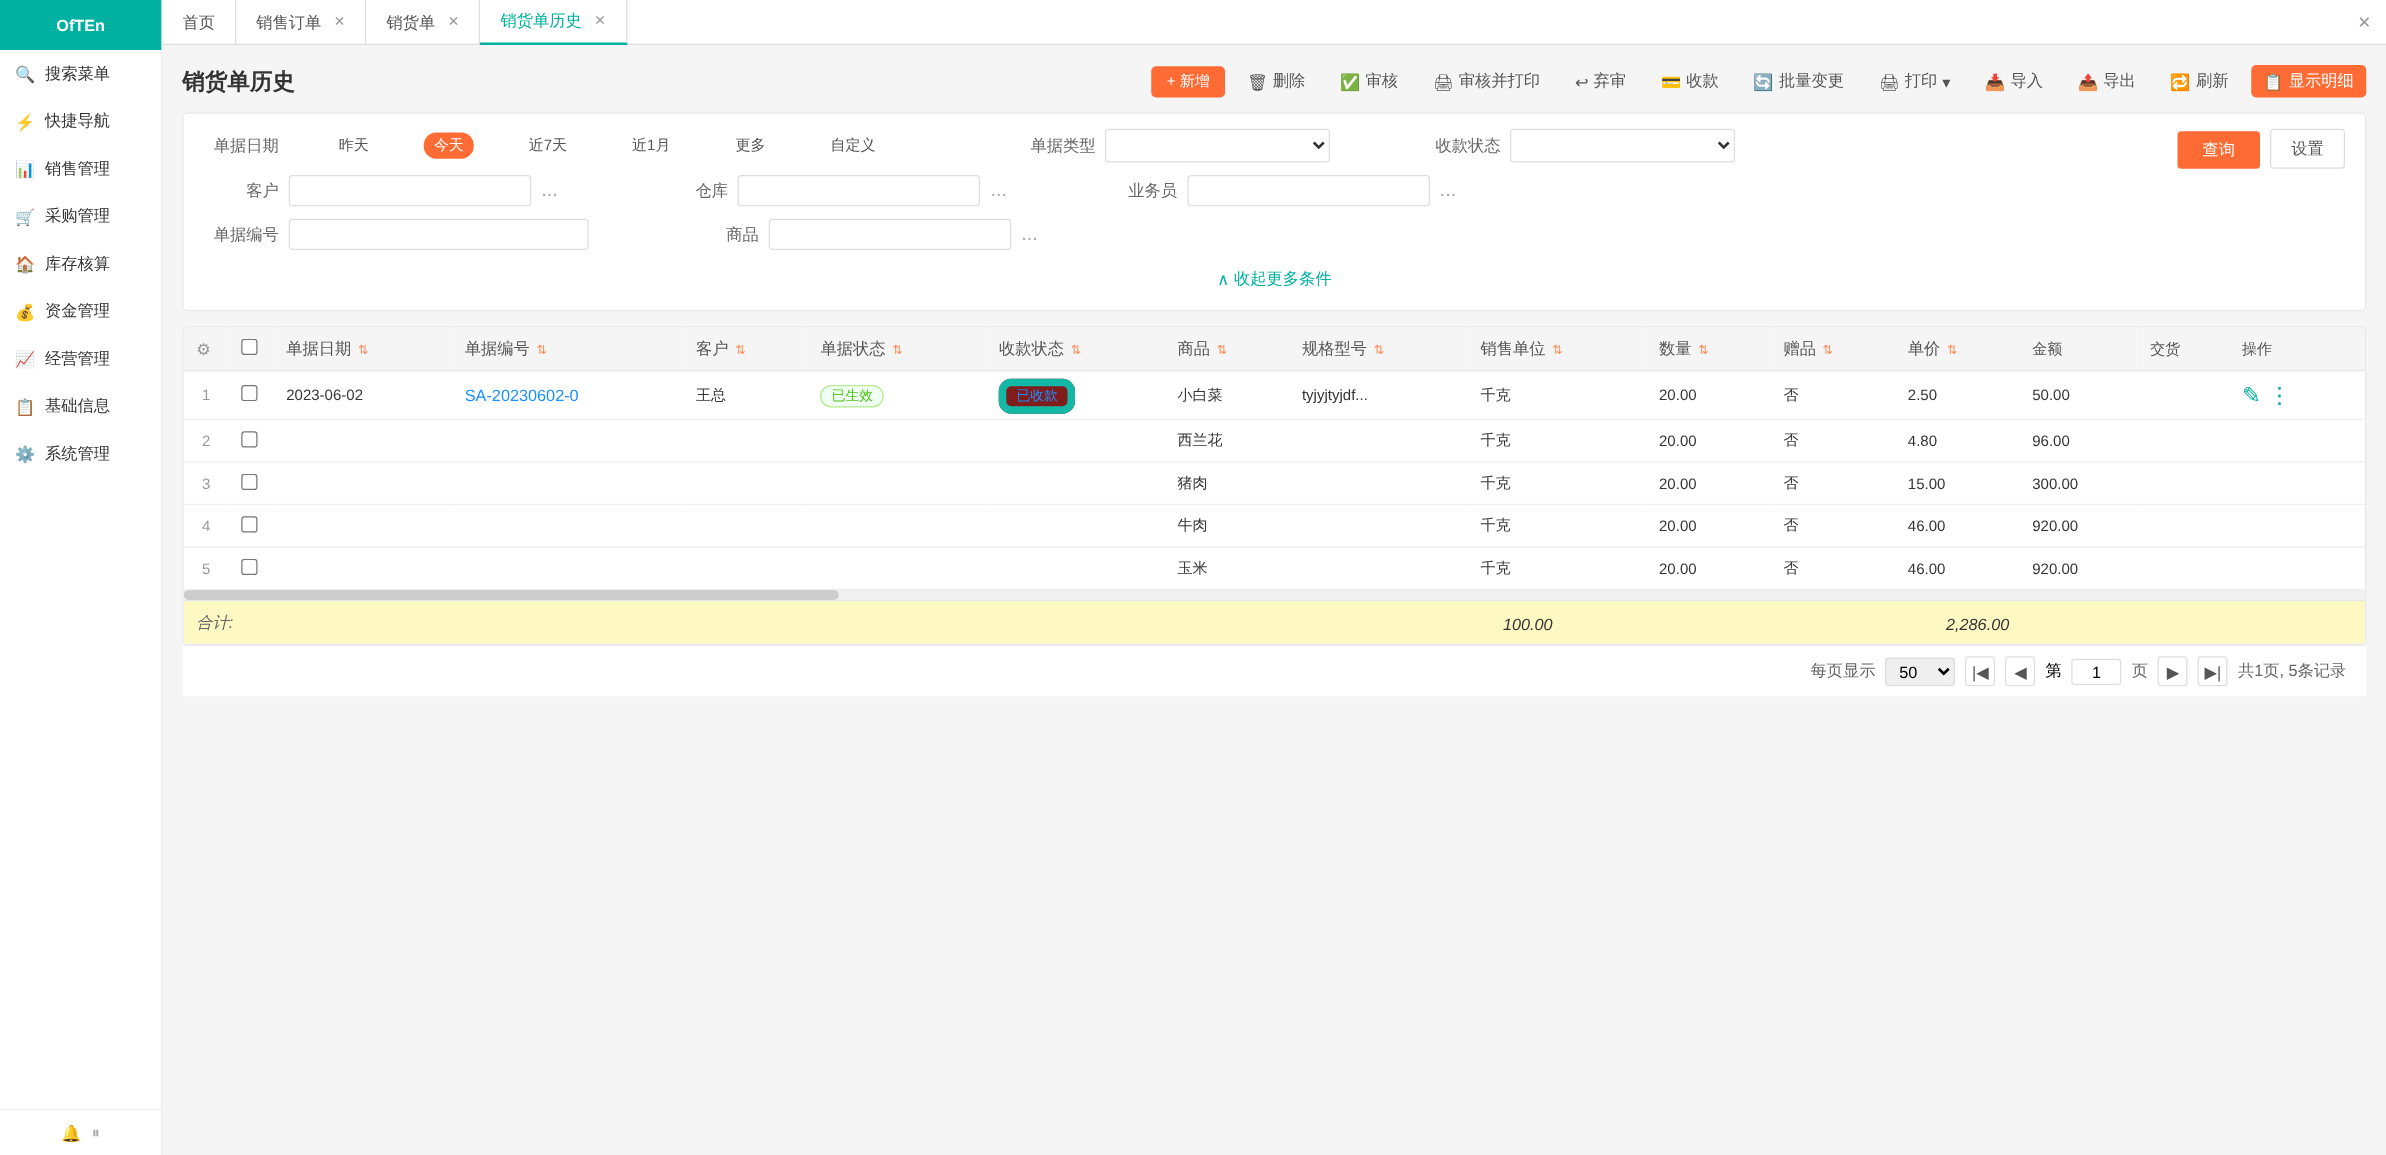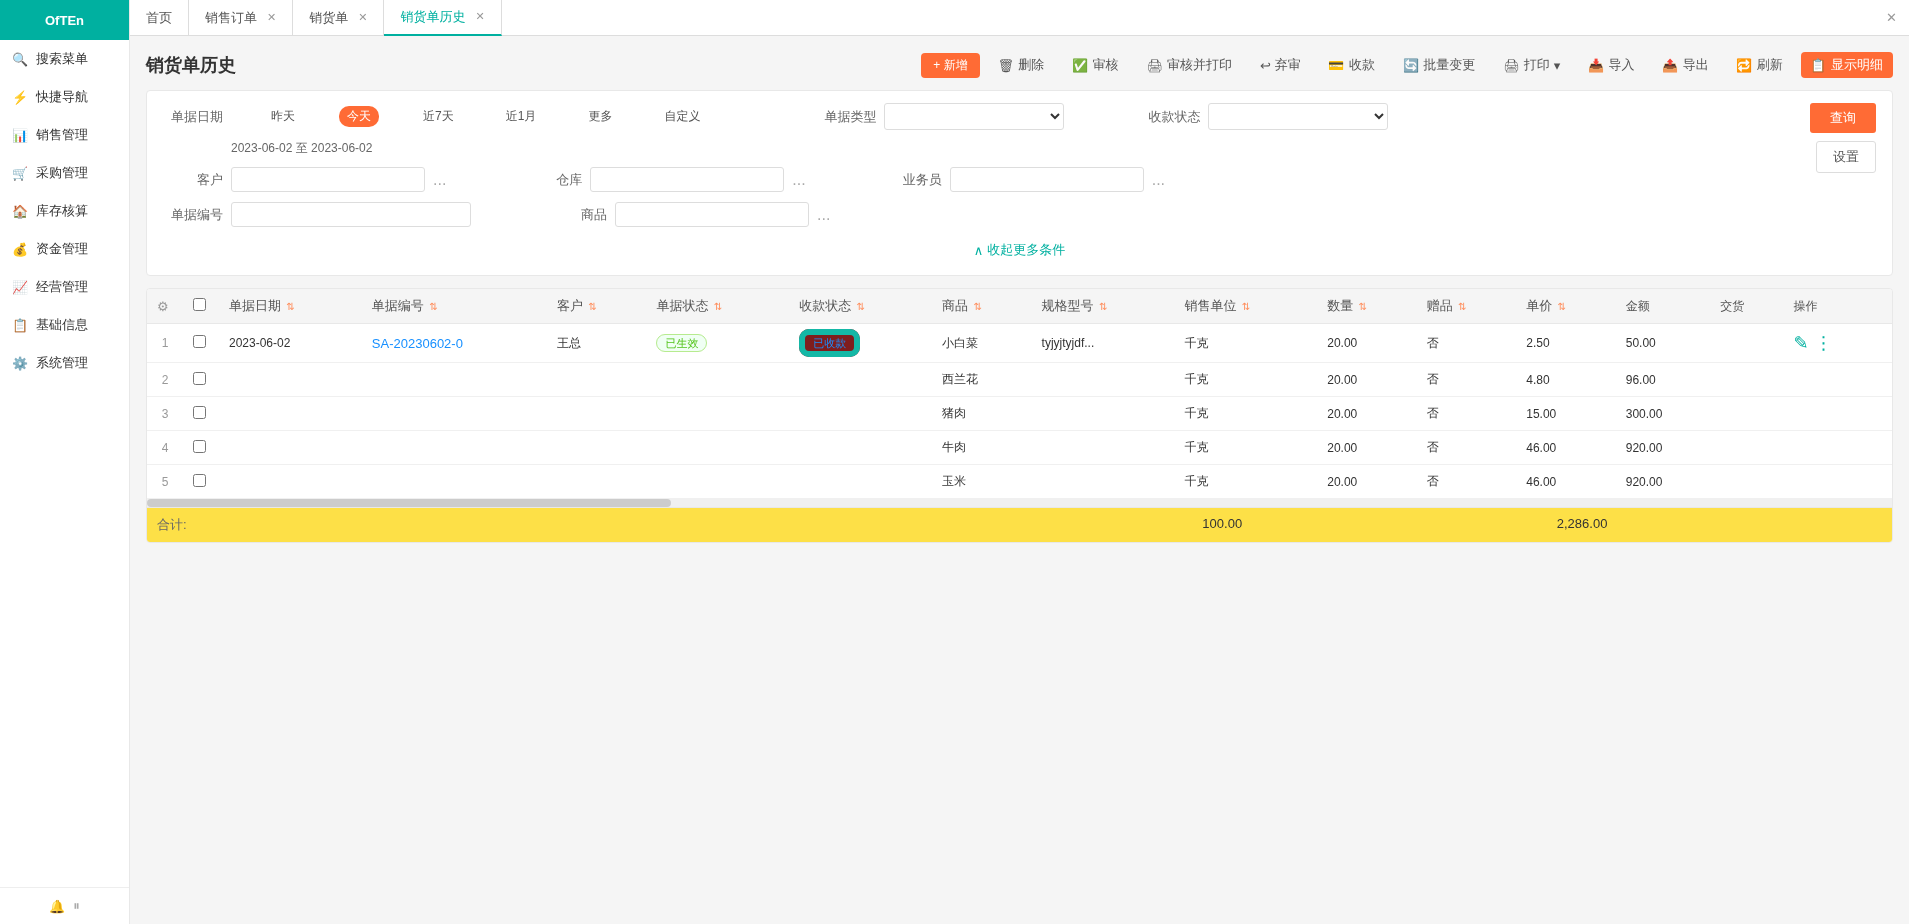--- a/index.html
+++ b/index.html
@@ -40,37 +40,37 @@
     .filter-label { color: #666; white-space: nowrap; min-width: 60px; text-align: right; }
     .filter-input { border: 1px solid #ddd; border-radius: 3px; padding: 4px 8px; min-width: 200px; color: #333; outline: none; }
     .filter-select { border: 1px solid #ddd; border-radius: 3px; padding: 4px 8px; min-width: 200px; color: #333; outline: none; background: #fff; cursor: pointer; }
     .filter-date-group { display: flex; align-items: center; gap: 4px; }
     .date-shortcut { padding: 2px 8px; border-radius: 3px; cursor: pointer; color: #555; font-size: 12px; margin-left: 32px; }
     .date-shortcut.active { background: #ff6b35; color: #fff; border-radius: 10px; }
     .filter-dots { color: #aaa; cursor: pointer; font-size: 16px; }
     .filter-collapse { display: flex; align-items: center; justify-content: center; color: #00b0a0; cursor: pointer; font-size: 12px; gap: 4px; padding: 4px; }
     .btn-query { background: #ff6b35; color: #fff; border: none; border-radius: 3px; padding: 6px 20px; cursor: pointer; font-size: 13px; }
     .btn-settings { border: 1px solid #ddd; background: #fff; border-radius: 3px; padding: 6px 16px; cursor: pointer; color: #555; font-size: 13px; }
-    .filter-right { display: flex; flex-direction: column; align-items: flex-end; gap: 8px; }
+    .filter-right { display: flex; align-items: flex-end; gap: 8px; }
 
     
     .table-container { background: #fff; border: 1px solid #e8e8e8; border-radius: 4px; overflow: hidden; }
     .data-table { width: 100%; border-collapse: collapse; }
     .data-table th { background: #f5f5f5; padding: 8px 10px; text-align: left; color: #555; font-weight: 500; border-bottom: 1px solid #e8e8e8; white-space: nowrap; font-size: 12px; }
     .data-table th .sort-icon { color: #ff8c5a; margin-left: 2px; font-size: 10px; }
     .data-table td { padding: 8px 10px; border-bottom: 1px solid #f0f0f0; color: #333; font-size: 12px; }
     .data-table .row-num { color: #999; text-align: center; }
     .badge { padding: 2px 8px; border-radius: 10px; font-size: 11px; }
     .badge-green { background: #f0fff4; color: #52c41a; border: 1px solid #b7eb8f; }
     .badge-blue { background: #7f1d1d; color: #1890ff; border: 6px solid #14b8a6; }
     .table-settings-btn { color: #999; cursor: pointer; }
     .action-btn { color: #00b0a0; cursor: pointer; margin-right: 6px; font-size: 18px; }
 
     
-    .table-footer { background: #fde047; padding: 8px 10px; border-top: 1px solid #e8e8e8; display: flex; align-items: flex-start; }
+    .table-footer { background: #fef9c3; padding: 8px 10px; border-top: 1px solid #e8e8e8; display: flex; align-items: flex-end; font-style: italic; }
     .footer-label { color: #666; margin-right: 16px; }
     .footer-cell { flex: 1; text-align: center; color: #333; font-weight: 500; }
 
     
     .pagination { display: flex; align-items: center; justify-content: flex-end; padding: 8px 16px; gap: 8px; background: #fff; border-top: 1px solid #eee; }
     .page-size-label { color: #666; }
     .page-size-select { border: 1px solid #ddd; border-radius: 3px; padding: 2px 6px; cursor: pointer; }
     .page-nav-btn { border: 1px solid #ddd; background: #fff; width: 24px; height: 24px; border-radius: 3px; cursor: pointer; display: flex; align-items: center; justify-content: center; color: #555; }
     .page-input { border: 1px solid #ddd; border-radius: 3px; width: 40px; text-align: center; padding: 2px 4px; }
     .page-info { color: #666; }
@@ -226,21 +226,20 @@
                 <option value=""></option>
               </select>
             </div>
             <div class="filter-item" style="margin-left:60px;">
               <span class="filter-label">收款状态</span>
               <select class="filter-select" style="min-width:180px;">
                 <option value=""></option>
               </select>
             </div>
           </div>
-          <div style="margin-left: 68px; color:#666; font-size:12px; margin-bottom:10px;">2023-06-02 至 2023-06-02</div>
           <div class="filter-row">
             <div class="filter-item">
               <span class="filter-label">客户</span>
               <input class="filter-input" style="min-width: 180px;">
               <span class="filter-dots">...</span>
             </div>
             <div class="filter-item" style="margin-left:60px;">
               <span class="filter-label">仓库</span>
               <input class="filter-input" style="min-width: 180px;">
               <span class="filter-dots">...</span>
@@ -443,14 +442,30 @@
         <div class="footer-cell"></div>
         <div class="footer-cell">100.00</div>
         <div class="footer-cell"></div>
         <div class="footer-cell"></div>
         <div class="footer-cell">2,286.00</div>
         <div class="footer-cell"></div>
         <div class="footer-cell"></div>
       </div>
     </div>
 
+    <div class="pagination">
+      <span class="page-size-label">每页显示</span>
+      <select class="page-size-select">
+        <option>50</option>
+        <option>100</option>
+        <option>200</option>
+      </select>
+      <button class="page-nav-btn">|◀</button>
+      <button class="page-nav-btn">◀</button>
+      <span>第</span>
+      <input class="page-input" value="1" style="">
+      <span class="page-info">页</span>
+      <button class="page-nav-btn">▶</button>
+      <button class="page-nav-btn">▶|</button>
+      <span class="page-info">共1页, 5条记录</span>
+    </div>
   </div>
 </div>
 
 </body></html>

